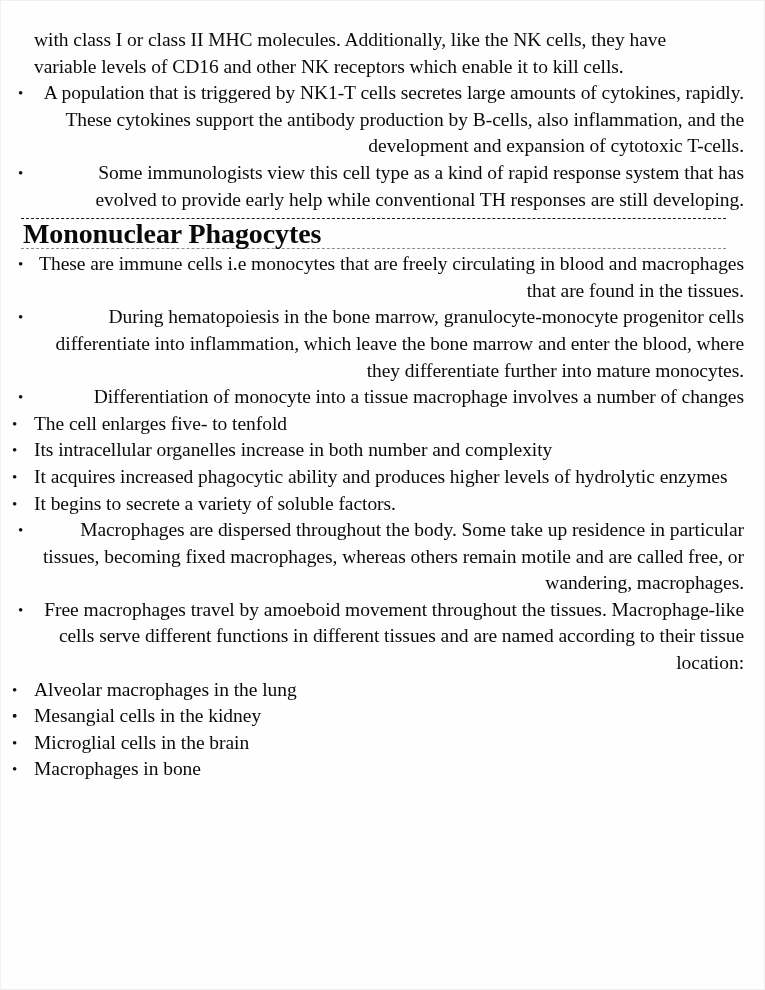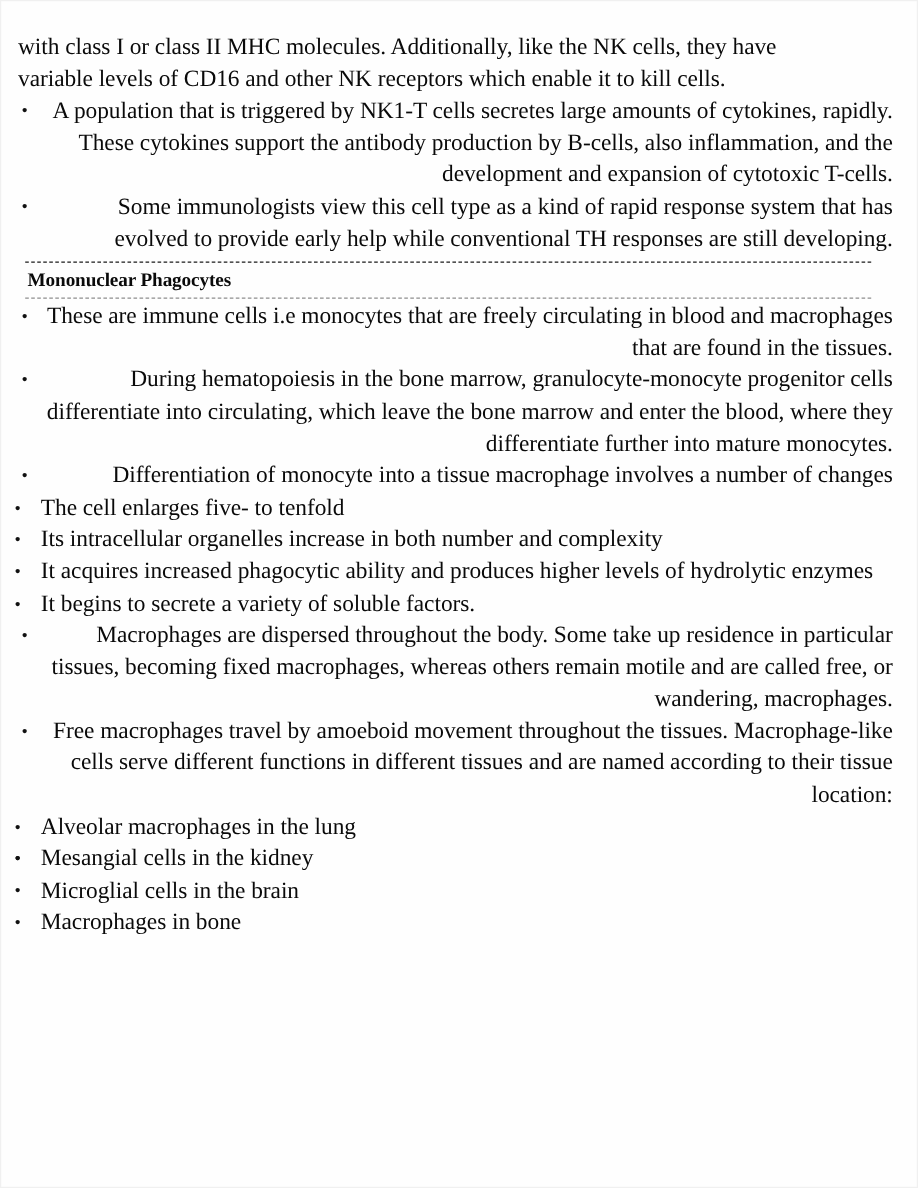--- a/index.html
+++ b/index.html
@@ -30,21 +30,21 @@
     font-size: 19.5px;
     line-height: 26.6px;
     letter-spacing: -0.05px;
     margin: 0;
     position: relative;
     text-align: left;
   }
 
   
   .cont {
-    padding-left: 14px;
+    padding-left: 33px;
     padding-right: 22px;
   }
 
   
   .li-deep {
     padding-left: 33px;
     padding-right: 22px;
     text-align: right;
   }
   .li-deep > .bul {
@@ -90,21 +90,21 @@
     border-top: 1.5px dashed #1a1a1a;
     height: 0;
   }
   .rule-bottom {
     margin-left: 20px;
     margin-right: 20px;
     border-top: 1.5px dashed #8d8d8d;
     height: 0;
   }
   .heading {
-    font-size: 16px;
+    font-size: 28px;
     font-weight: bold;
     line-height: 29px;
     padding-left: 22px;
     letter-spacing: -0.1px;
   }
 </style>
 </head>
 <body>
 
 <div class="page">
@@ -129,21 +129,21 @@
       <div class="rule-bottom"></div>
     </div>
 
     <div class="para li-deep">
       <span class="bul"></span>
       <span>These are immune cells i.e </span><b>monocytes</b><span> that are freely circulating in blood and </span><b>macrophages</b><span> that are found in the tissues.</span>
     </div>
 
     <div class="para li-deep">
       <span class="bul"></span>
-      <span>During hematopoiesis in the bone marrow, </span><b>granulocyte-monocyte progenitor cells</b><span> differentiate into </span><b>circulating</b><span>, which leave the bone marrow and enter the blood, where they differentiate further into </span><b>mature monocytes</b><span>.</span>
+      <span>During hematopoiesis in the bone marrow, </span><b>granulocyte-monocyte progenitor cells</b><span> differentiate into </span><b>inflammation</b><span>, which leave the bone marrow and enter the blood, where they differentiate further into </span><b>mature monocytes</b><span>.</span>
     </div>
 
 
     <div class="para li-deep">
       <span class="bul"></span>
       <span>Differentiation of monocyte into a tissue macrophage involves a number of changes</span>
     </div>
 
     <div class="para li-shallow">
       <span class="bul"></span>

